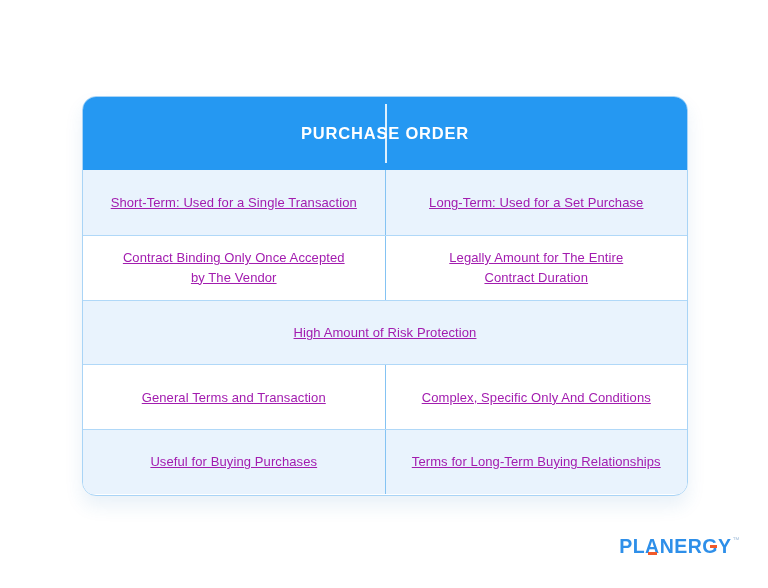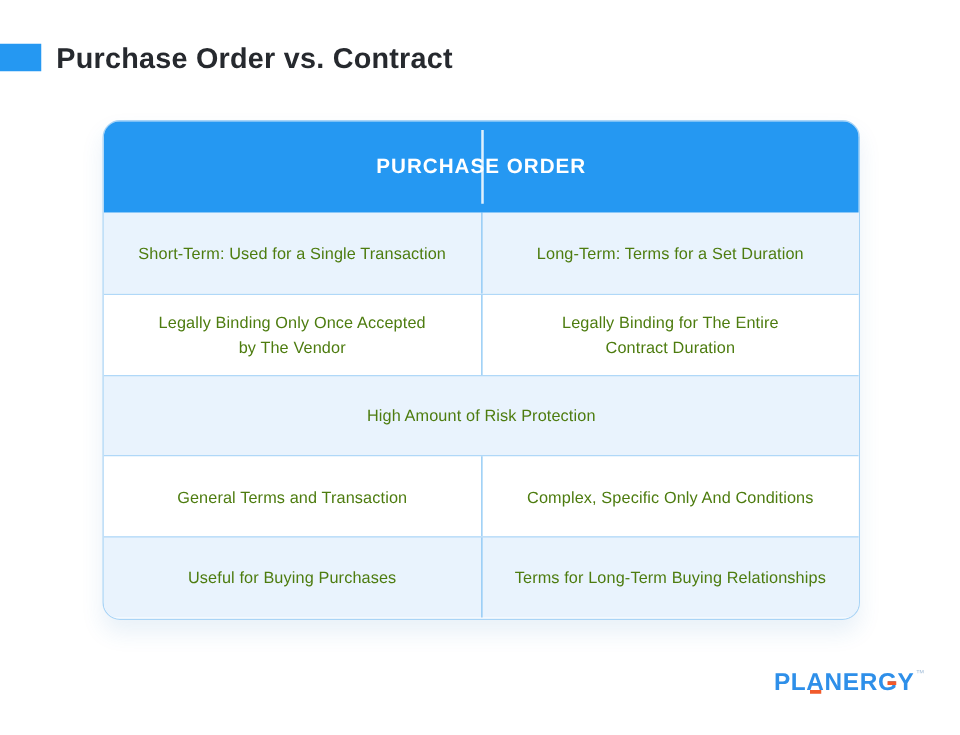--- a/index.html
+++ b/index.html
@@ -87,22 +87,23 @@
   .td {
     flex: 1;
     display: flex;
     align-items: center;
     justify-content: center;
     text-align: center;
     padding: 0 20px;
     font-size: 13px;
     line-height: 1.5;
     letter-spacing: 0.1px;
-    color: #4d7c0f;
+    color: #a21caf;
     white-space: pre-line;
+    text-decoration: underline;
   }
   .td + .td { border-left: 1.5px solid #84c3f3; }
 
   
   .brand {
     position: absolute;
     top: 535px;
     right: 28px;
   }
   .logo {
@@ -139,40 +140,36 @@
     position: relative;
     top: 1px;
     margin-left: 1px;
   }
 </style>
 </head>
 <body>
 
 <div class="canvas">
 
-  <header class="title-bar">
-    <span class="title-accent"></span>
-    <h1 class="title">Purchase Order vs. Contract</h1>
-  </header>
 
   <section class="table">
     <div class="thead">
       <div class="th">PURCHASE ORDER</div>
       <div class="header-divider"></div>
     </div>
 
     <div class="tbody">
       <div class="tr">
         <div class="td">Short-Term: Used for a Single Transaction</div>
-        <div class="td">Long-Term: Terms for a Set Duration</div>
+        <div class="td">Long-Term: Used for a Set Purchase</div>
       </div>
       <div class="tr">
-        <div class="td">Legally Binding Only Once Accepted
+        <div class="td">Contract Binding Only Once Accepted
 by The Vendor</div>
-        <div class="td">Legally Binding for The Entire
+        <div class="td">Legally Amount for The Entire
 Contract Duration</div>
       </div>
       <div class="tr">
         <div class="td">High Amount of Risk Protection</div>
       </div>
       <div class="tr">
         <div class="td">General Terms and Transaction</div>
         <div class="td">Complex, Specific Only And Conditions</div>
       </div>
       <div class="tr">

